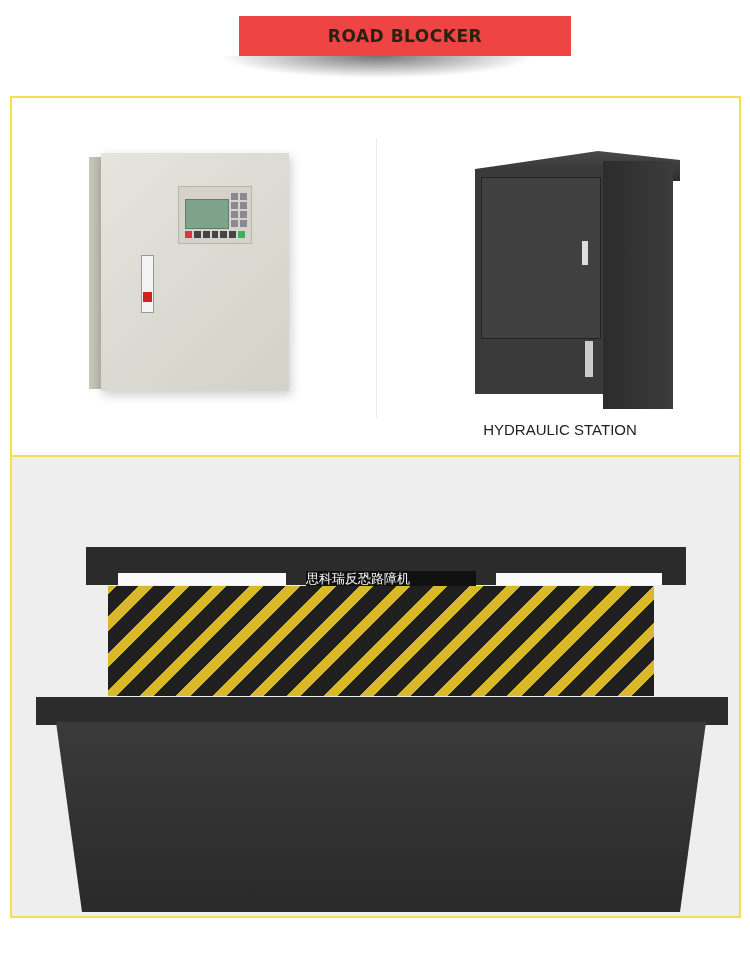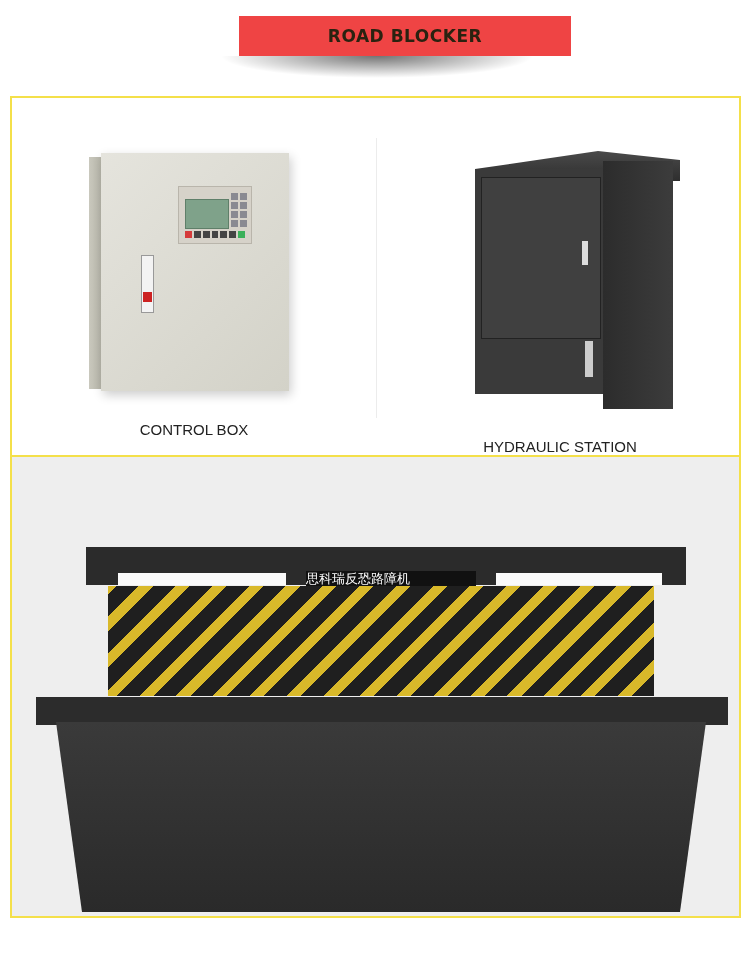--- a/index.html
+++ b/index.html
@@ -81,33 +81,32 @@
             <i></i>
             <i></i>
             <i></i>
             <i></i>
           </div>
       </div>
       <div class="handle">
           <div class="red"></div>
         </div>
     </div>
-    <div class="caption" style="left:82px;width:200px;">CONTROL BOX</div>
 
     <div class="divider-v"></div>
 
     <div class="hyd">
       <div class="top"></div>
       <div class="side"></div>
       <div class="front"></div>
       <div class="door"></div>
       <div class="lock1"></div>
       <div class="lock2"></div>
     </div>
-    <div class="caption" style="left:448px;width:200px;margin-top:17px;">HYDRAULIC STATION</div>
+    <div class="caption" style="left:448px;width:200px;">HYDRAULIC STATION</div>
   </div>
 
   <div class="divider-h"></div>
 
   <div class="bottom-section">
     <div class="blocker">
       <div class="spikes"></div>
       <div class="white-bar" style="left:92px;width:168px;"></div>
       <div class="white-bar" style="left:470px;width:166px;"></div>
       <div class="label-cn">思科瑞反恐路障机</div>

